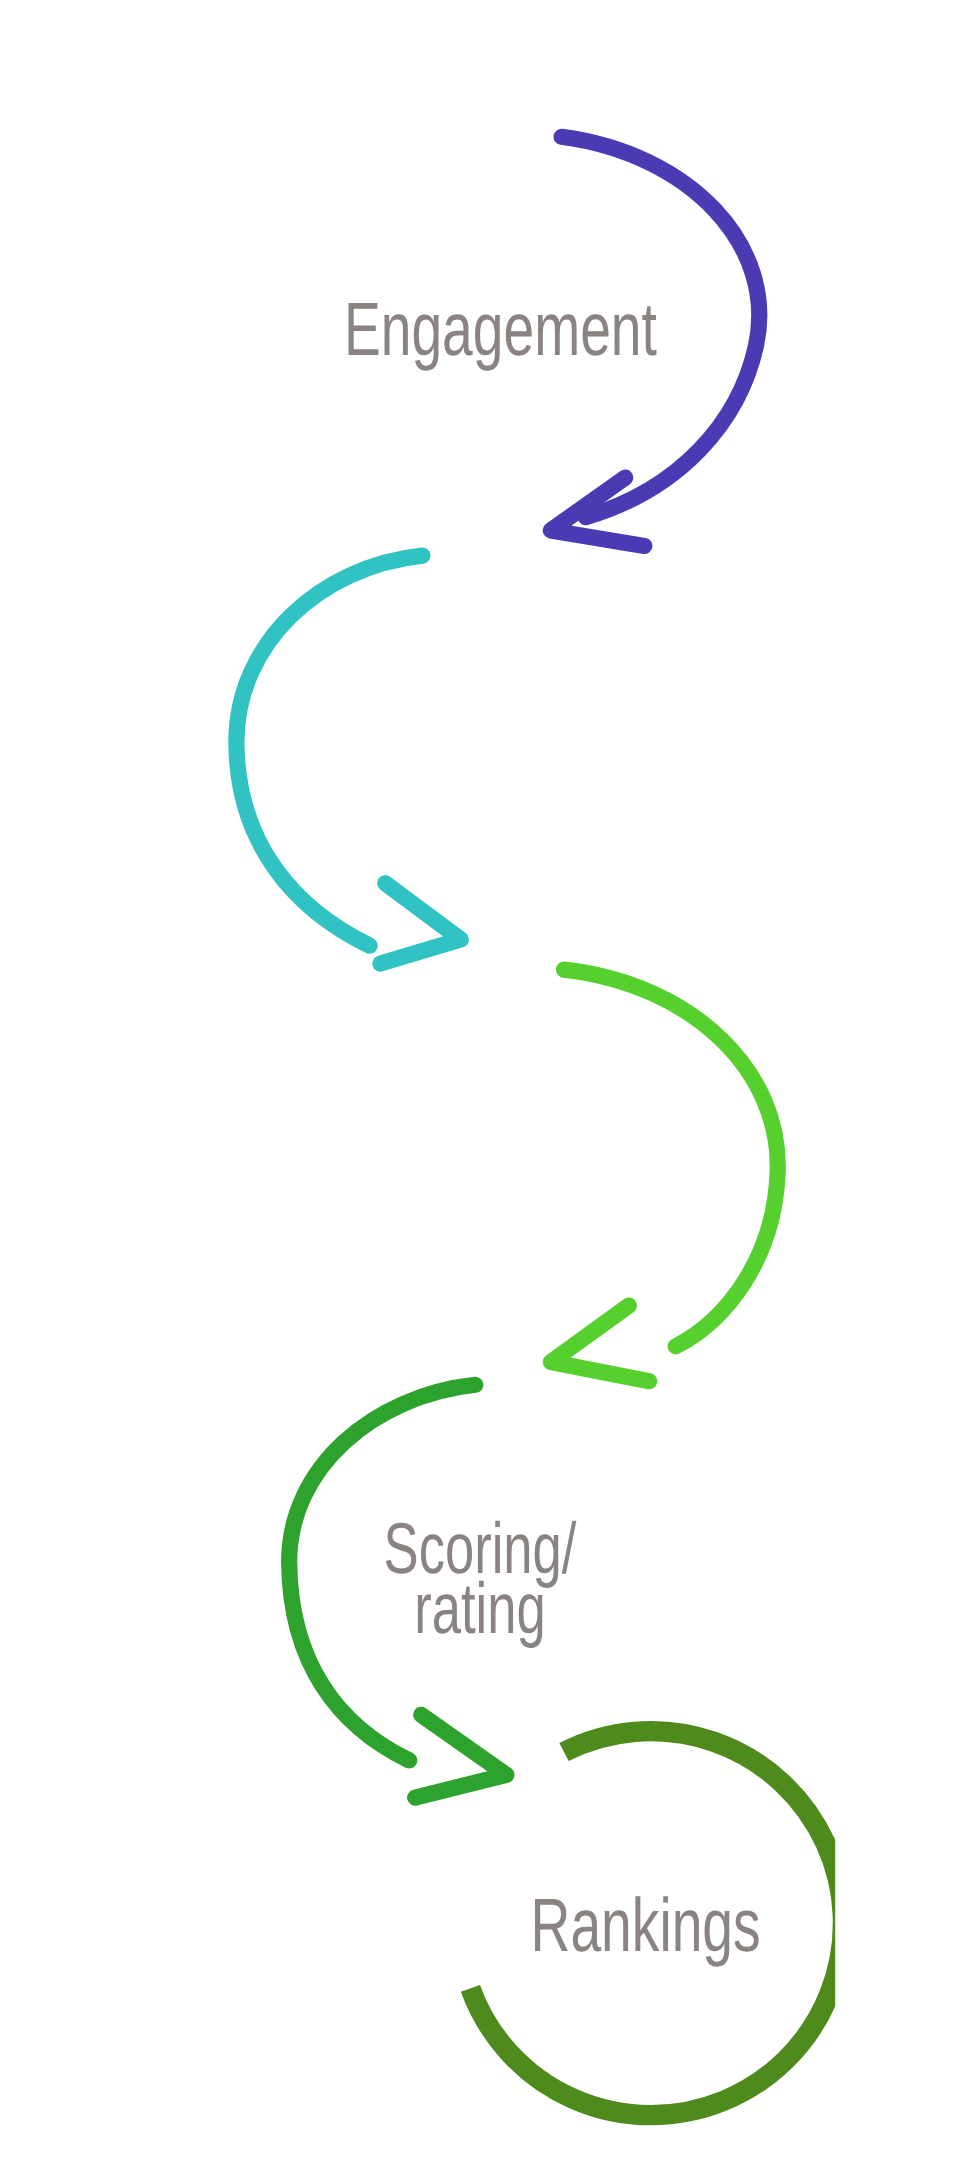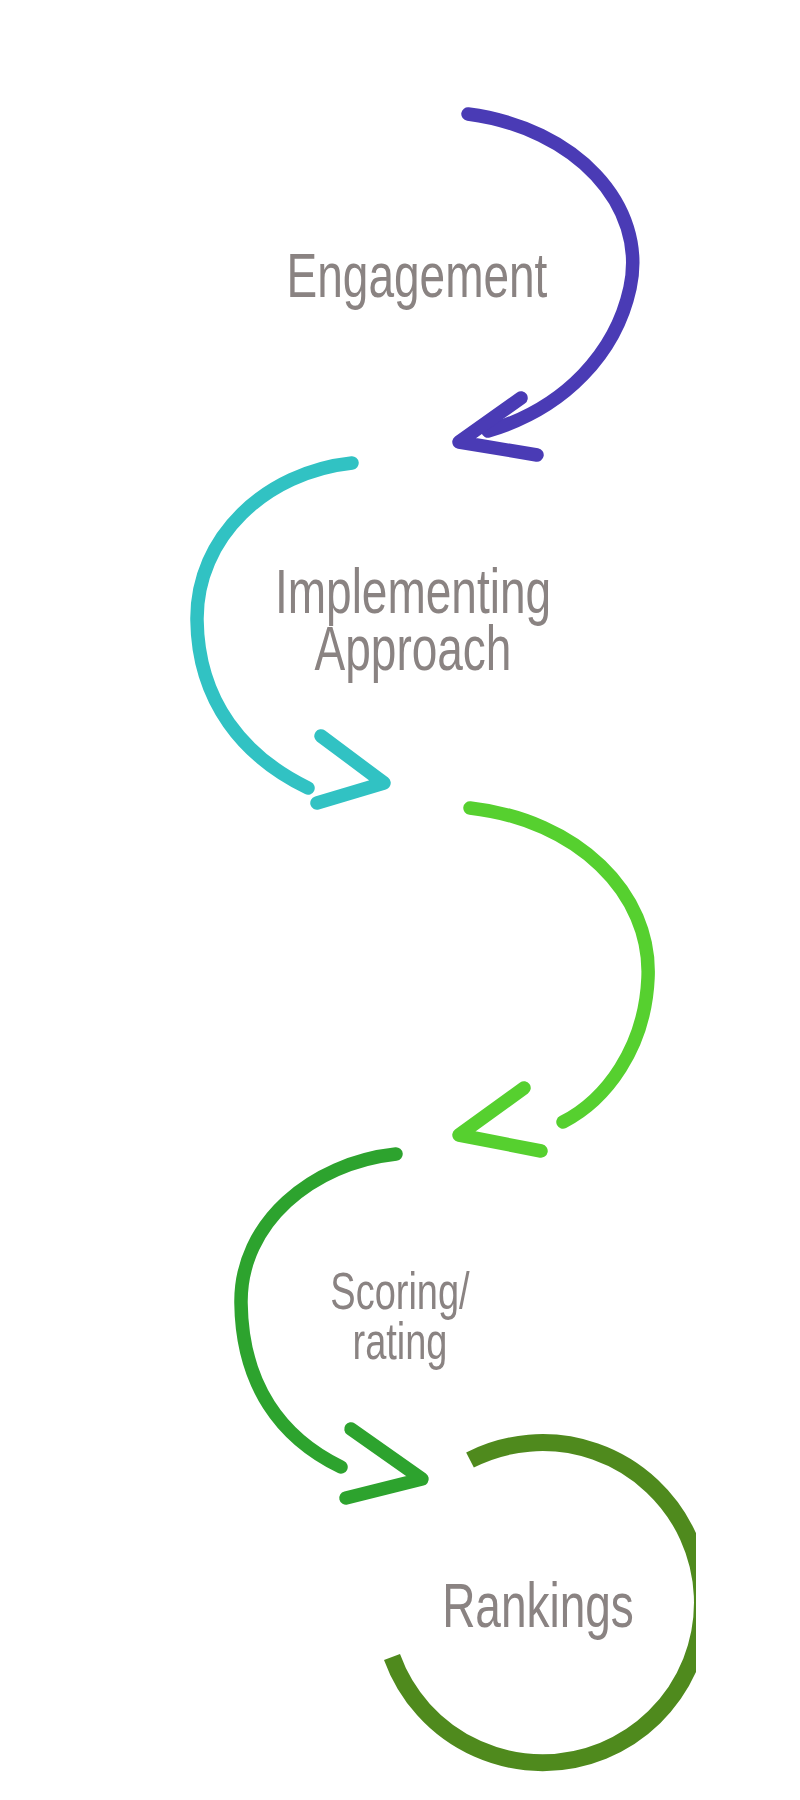--- a/index.html
+++ b/index.html
@@ -34,21 +34,21 @@
     font-size: 63px;
     line-height: 57px;
     font-weight: 300;
   }
   .label .tx {
     display: block;
     transform: scaleX(0.73);
     transform-origin: 50% 50%;
     white-space: nowrap;
   }
-  .label.sm { font-size: 52px; line-height: 50px; }
+  .label.sm { font-size: 60px; line-height: 50px; }
 </style>
 </head>
 <body>
 
 <div class="canvas" style="background: rgb(255, 255, 255);">
 
   <svg class="arrows" viewBox="0 0 800 1800">
 
     <g>
       <path d="M 468 114 C 575 128 648 205 630 288 C 616 352 566 408 488 431" stroke="#4a3bb5"></path>
@@ -72,24 +72,20 @@
 
     <g>
       <path class="ring" d="M 470 1460 A 160 160 0 1 1 392 1657" stroke="#4f8a1d"></path>
     </g>
   </svg>
 
   <div class="label" style="left: 117px; top: 247px; color: rgb(138, 131, 130);">
     <span class="tx">Engagement</span>
   </div>
 
-  <div class="label" style="left: 113px; top: 563px; color: rgb(138, 131, 130);">
-    <span class="tx">Implementing</span>
-    <span class="tx">Approach</span>
-  </div>
 
 
   <div class="label sm" style="left: 100px; top: 1266px; color: rgb(138, 131, 130);">
     <span class="tx">Scoring/</span>
     <span class="tx">rating</span>
   </div>
 
   <div class="label" style="left: 238px; top: 1577px; color: rgb(138, 131, 130);">
     <span class="tx">Rankings</span>
   </div>

